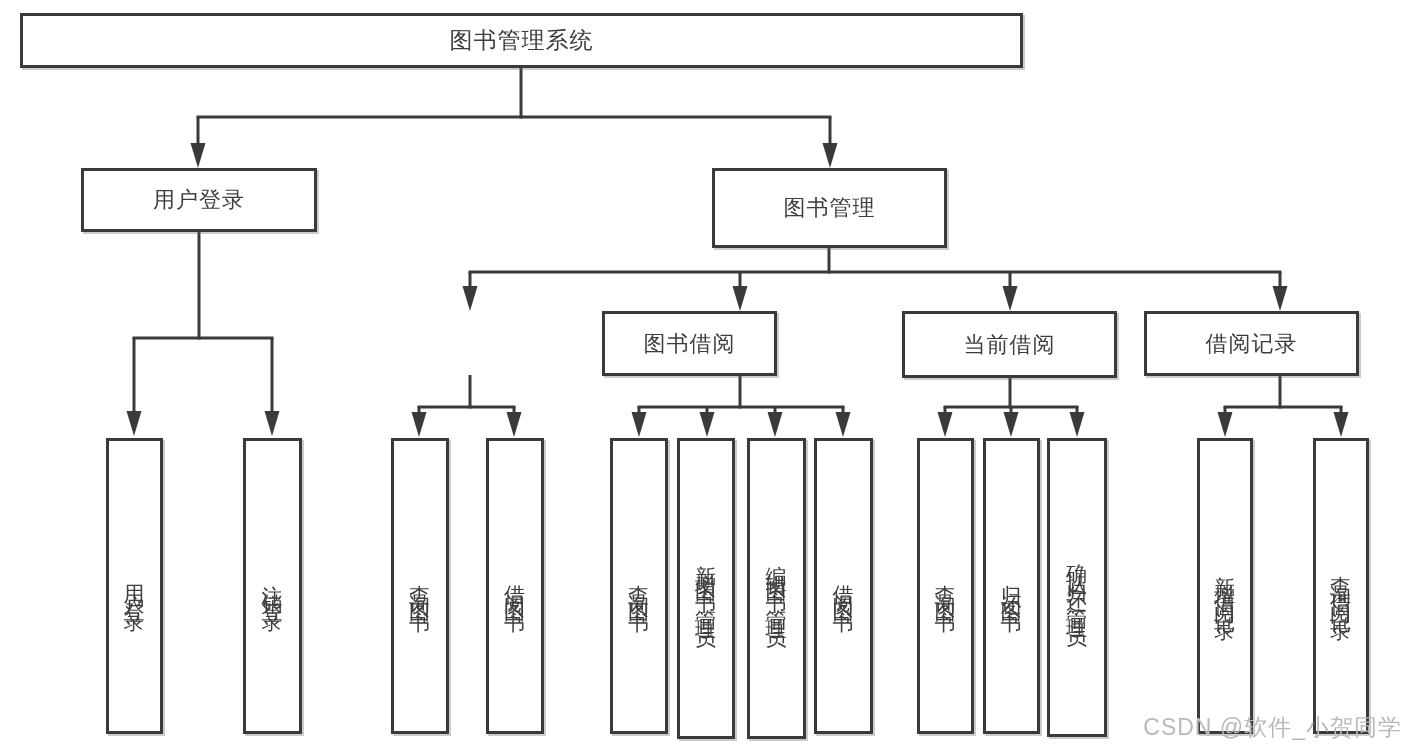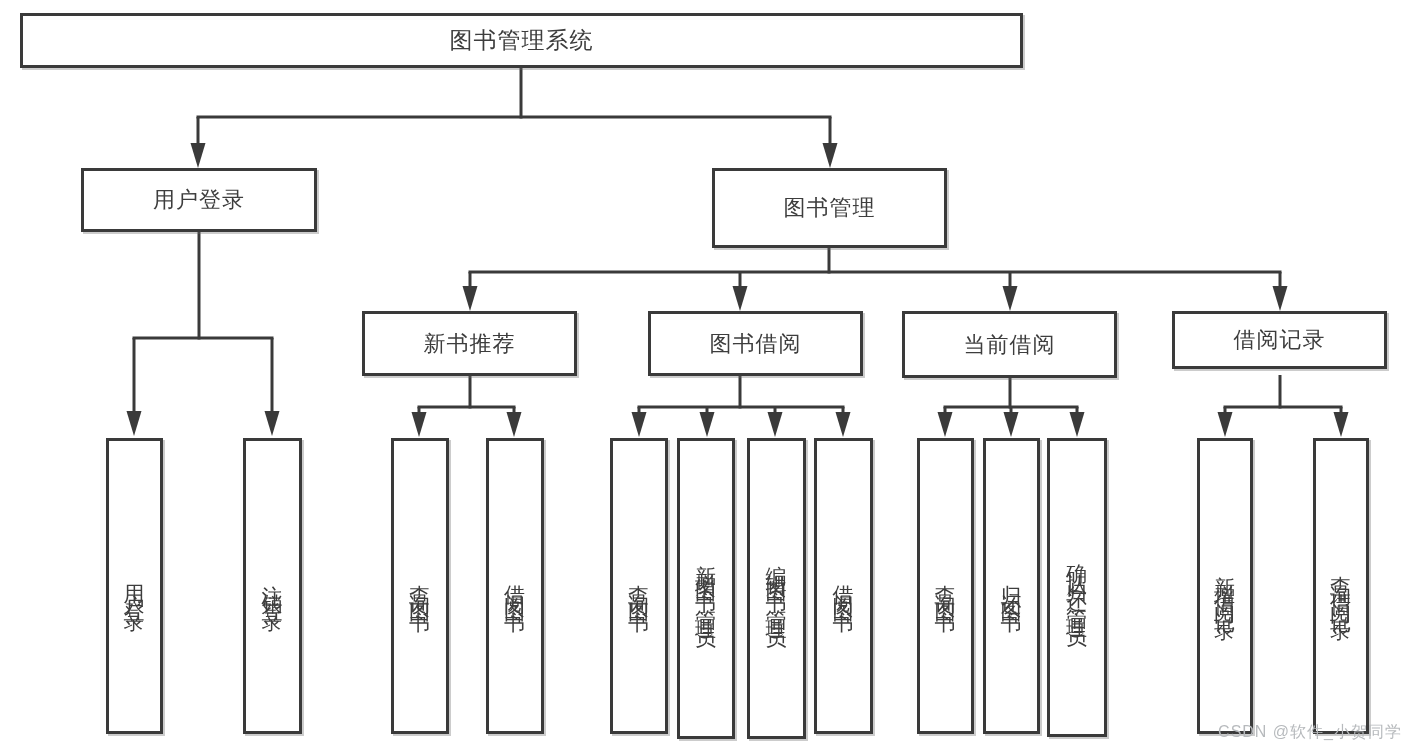--- a/index.html
+++ b/index.html
@@ -30,21 +30,21 @@
   .box.root{font-size:23px;}
   .box .hlabel{letter-spacing:1px;white-space:nowrap;}
   .box .vtext{
     writing-mode:vertical-rl;
     text-orientation:mixed;
     font-size:21px;line-height:1;
     letter-spacing:9px;white-space:nowrap;
   }
   .watermark{
     position:absolute;right:3px;bottom:4px;
-    font-size:16px;color:var(--watermark);
+    font-size:23px;color:var(--watermark);
     letter-spacing:1px;white-space:nowrap;
   }
 </style>
 </head>
 <body>
 
 <div class="canvas">
 
   <svg class="connectors" viewBox="0 0 1405 747" xmlns="http://www.w3.org/2000/svg">
 
@@ -126,30 +126,27 @@
     <span class="hlabel">图书管理系统</span>
   </div>
 
   <div class="box" style="left:81px;top:168px;width:236px;height:64px">
     <span class="hlabel">用户登录</span>
   </div>
   <div class="box" style="left:712px;top:168px;width:235px;height:80px">
     <span class="hlabel">图书管理</span>
   </div>
 
-  <div class="box" style="left:362px;top:311px;width:215px;height:65px">
-    <span class="hlabel">新书推荐</span>
-  </div>
-  <div class="box" style="left:648px;top:311px;width:215px;height:65px">
+  <div class="box" style="left:602px;top:311px;width:175px;height:65px">
     <span class="hlabel">图书借阅</span>
   </div>
   <div class="box" style="left:902px;top:311px;width:215px;height:67px">
     <span class="hlabel">当前借阅</span>
   </div>
-  <div class="box" style="left:1172px;top:311px;width:215px;height:58px">
+  <div class="box" style="left:1144px;top:311px;width:215px;height:65px">
     <span class="hlabel">借阅记录</span>
   </div>
 
   <div class="box" style="left:106px;top:438px;width:57px;height:296px">
     <span class="vtext">用户登录</span>
   </div>
   <div class="box" style="left:243px;top:438px;width:59px;height:296px">
     <span class="vtext">注销登录</span>
   </div>
 

